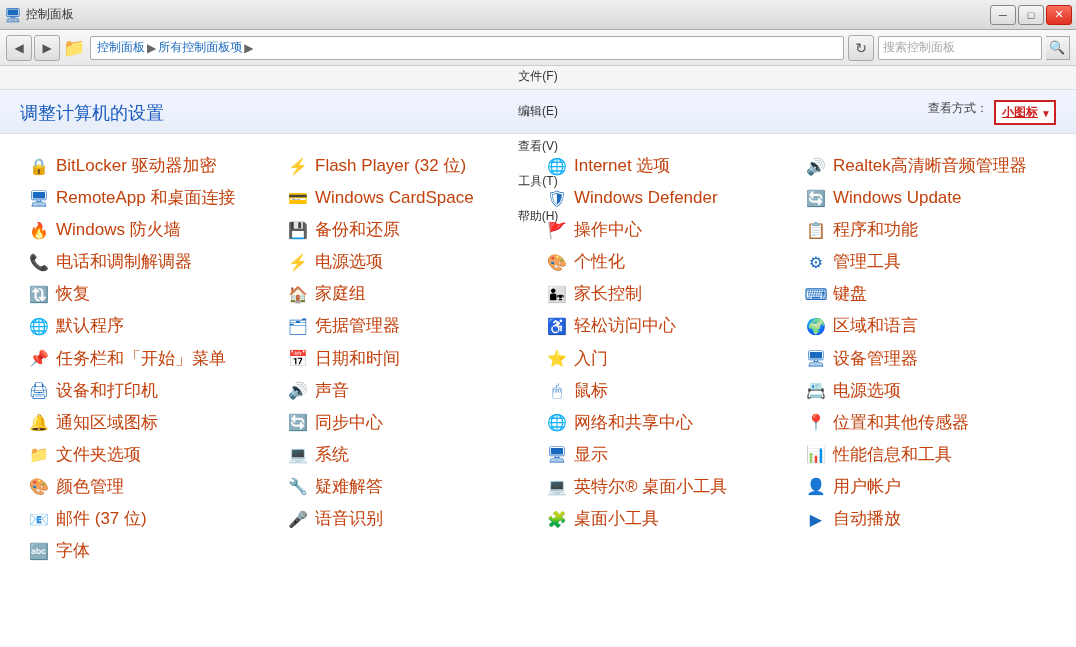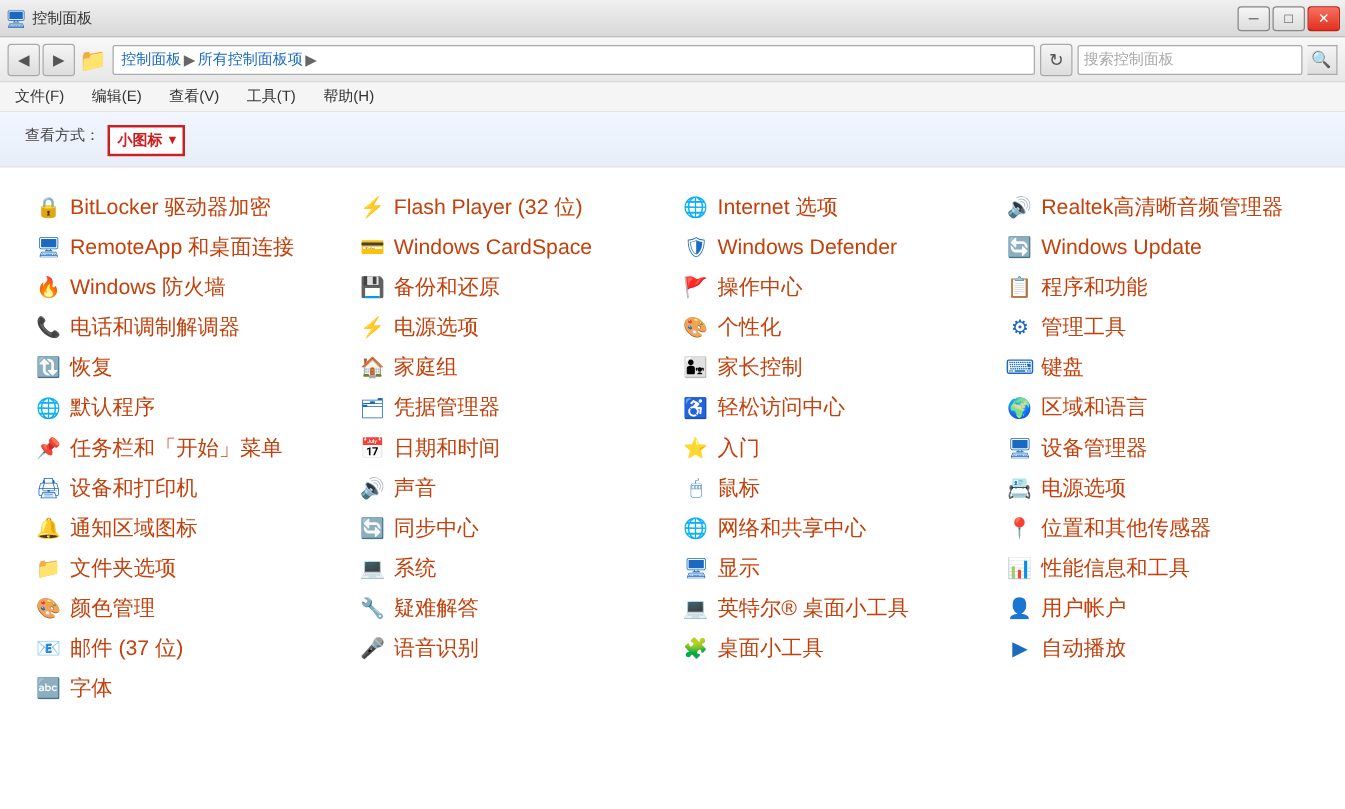--- a/index.html
+++ b/index.html
@@ -109,21 +109,21 @@
       background: linear-gradient(to bottom, #f5f5f5, #ddd);
       border-radius: 3px;
       cursor: pointer;
       display: flex;
       align-items: center;
       justify-content: center;
       font-size: 14px;
       color: #555;
     }
     .search-bar {
-      width: 180px;
+      width: 164px;
       height: 24px;
       border: 1px solid #aaa;
       background: #fff;
       border-radius: 2px;
       display: flex;
       align-items: center;
       padding: 0 4px;
       color: #999;
       font-size: 12px;
     }
@@ -145,20 +145,21 @@
     .menubar {
       height: 24px;
       background: #f5f5f5;
       border-bottom: 1px solid #ddd;
       display: flex;
       align-items: center;
       padding: 0 8px;
       gap: 14px;
       font-size: 12px;
       color: #333;
+      flex-direction: column;
     }
     .menu-item {
       cursor: pointer;
       padding: 2px 4px;
     }
 
     
     .content-area {
       height: calc(647px - 30px - 36px - 24px);
       background: #fff;
@@ -188,20 +189,21 @@
     }
     .view-mode-dropdown {
       border: 2px solid #cc2020;
       background: #fff;
       padding: 2px 16px 2px 6px;
       font-size: 12px;
       cursor: pointer;
       position: relative;
       color: #cc2020;
       font-weight: bold;
+      text-decoration: underline;
     }
 
     
     .items-grid {
       display: grid;
       grid-template-columns: repeat(4, 1fr);
       gap: 0;
       padding: 16px 20px;
     }
     .control-item {
@@ -270,20 +272,21 @@
     <div class="menu-item">文件(F)</div>
     <div class="menu-item">编辑(E)</div>
     <div class="menu-item">查看(V)</div>
     <div class="menu-item">工具(T)</div>
     <div class="menu-item">帮助(H)</div>
   </div>
 
 <div class="content-area">
 
   <div class="view-header">
+    <h1 class="page-title">调整计算机的设置</h1>
     <div class="view-mode-area">
       <span>查看方式：</span>
       <div class="view-mode-dropdown">
         <span>小图标</span>
         <span style="position:absolute; right:3px; top:50%; transform:translateY(-50%); font-size:10px; color:#cc2020;">▼</span>
       </div>
     </div>
   </div>
 
   <div class="items-grid" id="items-grid">

